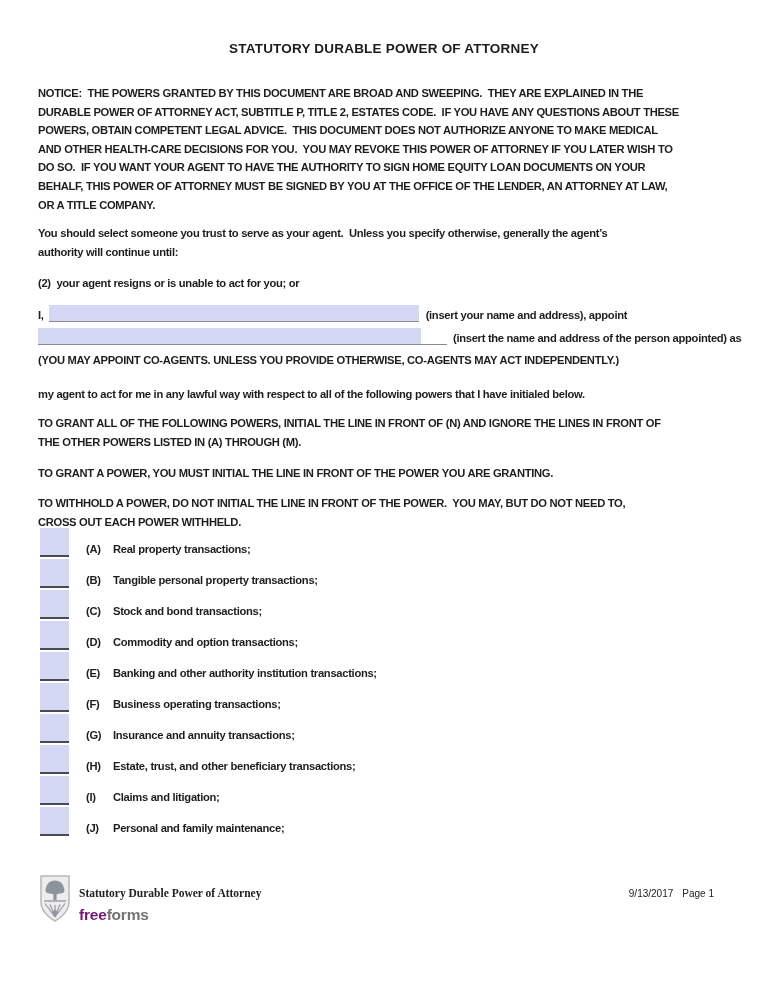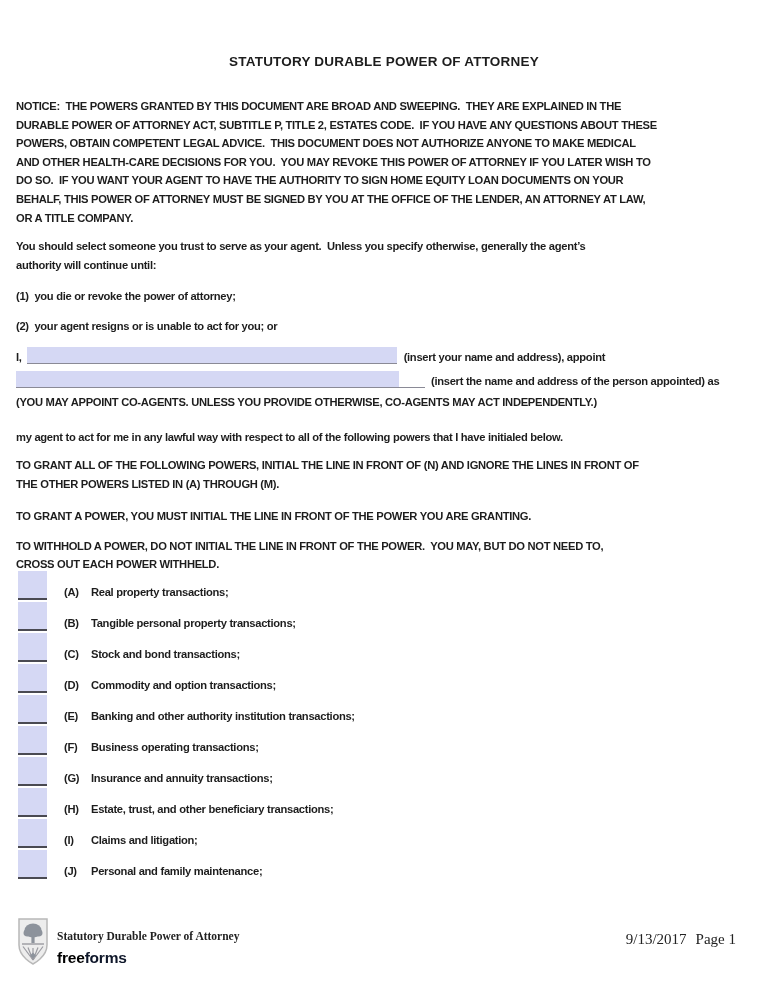--- a/index.html
+++ b/index.html
@@ -12,24 +12,23 @@
     height: 997px;
     overflow: hidden;
     font-family: "Liberation Sans", sans-serif;
     font-weight: 700;
     color: #1d1d1d;
   }
   .page {
     box-sizing: border-box;
     width: 768px;
     height: 770px;
-    padding: 0 16px;
+    padding: 0 38px;
     background: #ffffff;
     position: relative;
-    margin-top: 13px;
   }
   .doc-title {
     margin: 0 0 28px 0;
     padding-top: 41px;
     text-align: center;
     font-size: 13.5px;
     letter-spacing: 0.2px;
     font-weight: 700;
   }
   .para {
@@ -115,27 +114,27 @@
     font-weight: 700;
     color: #222222;
     letter-spacing: 0;
   }
   .brand {
     margin-top: 7px;
     font-size: 15.5px;
     font-weight: 700;
     letter-spacing: -0.2px;
   }
-  .brand-free  { color: #000000; }
-  .brand-forms { color: #0f172a; }
+  .brand-free  { color: #701a75; }
+  .brand-forms { color: #737373; }
   .footer-right {
     padding-top: 14px;
     margin-right: 16px;
-    font-family: Liberation Serif, serif;
-    font-size: 15px;
+    font-family: Liberation Sans, sans-serif;
+    font-size: 10px;
     font-weight: 400;
     color: #222222;
     white-space: nowrap;
   }
   .footer-page { margin-left: 9px; }
 </style>
 </head>
 <body>
 
 <div class="page">
@@ -146,21 +145,20 @@
 DURABLE POWER OF ATTORNEY ACT, SUBTITLE P, TITLE 2, ESTATES CODE.  IF YOU HAVE ANY QUESTIONS ABOUT THESE
 POWERS, OBTAIN COMPETENT LEGAL ADVICE.  THIS DOCUMENT DOES NOT AUTHORIZE ANYONE TO MAKE MEDICAL
 AND OTHER HEALTH-CARE DECISIONS FOR YOU.  YOU MAY REVOKE THIS POWER OF ATTORNEY IF YOU LATER WISH TO
 DO SO.  IF YOU WANT YOUR AGENT TO HAVE THE AUTHORITY TO SIGN HOME EQUITY LOAN DOCUMENTS ON YOUR
 BEHALF, THIS POWER OF ATTORNEY MUST BE SIGNED BY YOU AT THE OFFICE OF THE LENDER, AN ATTORNEY AT LAW,
 OR A TITLE COMPANY.</p>
 
   <p class="para intro">You should select someone you trust to serve as your agent.  Unless you specify otherwise, generally the agent’s
 authority will continue until:</p>
 
-  <p class="para term-item">(1)  you die or revoke the power of attorney;</p>
   <p class="para term-item">(2)  your agent resigns or is unable to act for you; or</p>
 
   <div class="fill-line">
     <span>I,</span><span class="blank blank-principal"></span><span>(insert your name and address), appoint</span>
   </div>
   <div class="fill-line">
     <span class="blank blank-agent"></span><span class="blank-ext"></span><span>(insert the name and address of the person appointed) as</span>
   </div>
   <p class="para co-agents">(YOU MAY APPOINT CO-AGENTS. UNLESS YOU PROVIDE OTHERWISE, CO-AGENTS MAY ACT INDEPENDENTLY.)</p>
 

